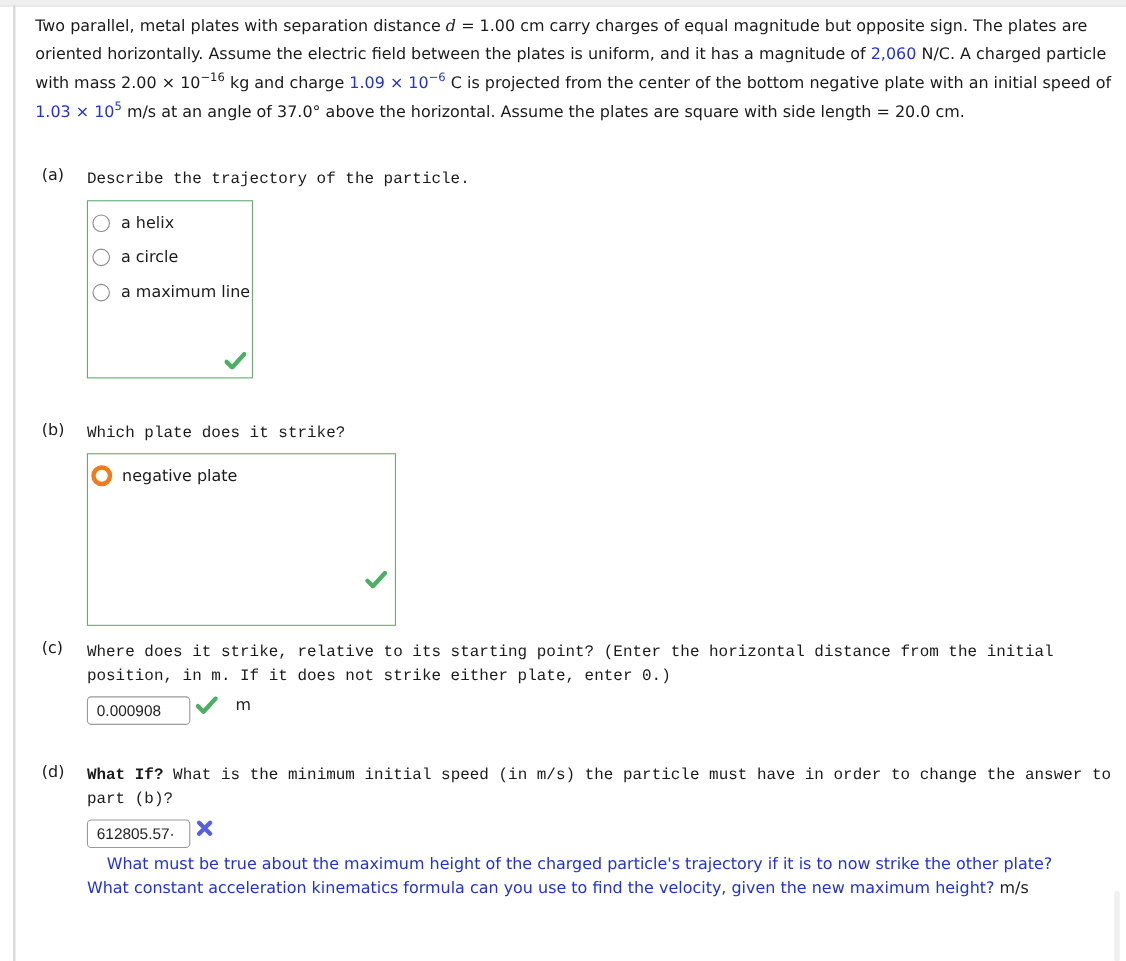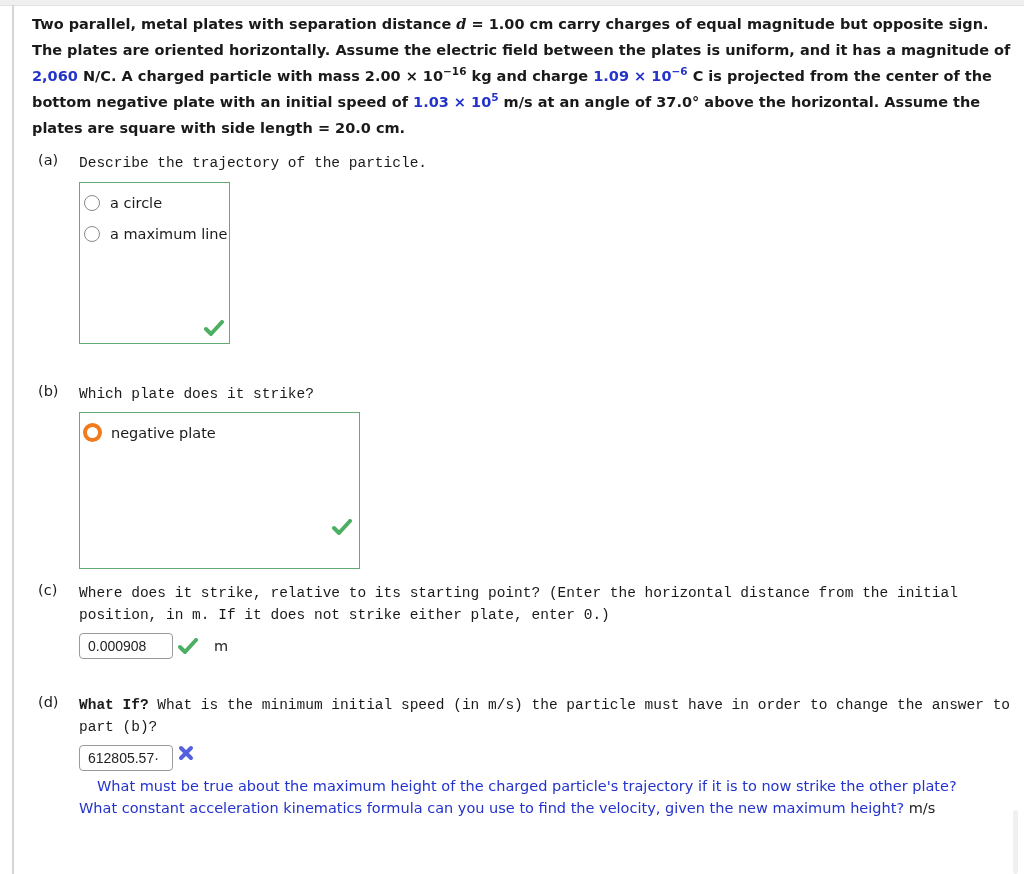--- a/index.html
+++ b/index.html
@@ -5,21 +5,21 @@
   html, body { margin: 0; padding: 0; }
   body {
     width: 1024px; height: 874px; overflow: hidden; background: #ffffff;
     font-family: "DejaVu Sans", "Liberation Sans", sans-serif;
     color: #1a1a1a; font-size: 14.5px; position: relative;
   }
   .top-strip { position: absolute; left: 0; top: 0; width: 1024px; height: 5px; background: #efefef; border-bottom: 1px solid #e2e2e2; }
   .left-rule { position: absolute; left: 12px; top: 5px; width: 2px; height: 869px; background: #d6d6d6; }
   .right-scroll { position: absolute; left: 1013px; top: 810px; width: 5px; height: 64px; background: #f0f0f0; border-radius: 2px; }
   .content { position: absolute; left: 32px; top: 11px; width: 985px; }
-  .problem { line-height: 26px; margin: 0; font-weight: bold; }
+  .problem { line-height: 26px; margin: 0; }
   .problem .blue { color: #2333cc; }
   .problem sup { font-size: 10.5px; vertical-align: 6px; line-height: 0; }
   .problem i { font-family: "DejaVu Serif", serif; }
   .part { position: absolute; left: 0; width: 985px; }
   .part-label { position: absolute; left: 6px; top: 0; }
   .part-body { position: absolute; left: 47px; top: 0; width: 935px; line-height: 22px; font-family: Liberation Mono, monospace; }
   .choices {
     position: absolute; border: 1px solid #66aa77; box-sizing: border-box;
   }
   .choice { display: flex; align-items: center; height: 31.5px; }
@@ -48,20 +48,24 @@
 <div class="content">
 
   <p class="problem"><span>Two parallel, metal plates with separation distance </span><i>d</i><span> = 1.00 cm carry charges of equal magnitude but opposite sign. The plates are oriented horizontally. Assume the electric field between the plates is uniform, and it has a magnitude of </span><span class="blue">2,060</span><span> N/C. A charged particle with mass 2.00 × 10</span><sup>−16</sup><span> kg and charge </span><span class="blue"><span>1.09 × 10</span><sup>−6</sup></span><span> C is projected from the center of the bottom negative plate with an initial speed of </span><span class="blue"><span>1.03 × 10</span><sup>5</sup></span><span> m/s at an angle of 37.0° above the horizontal. Assume the plates are square with side length = 20.0 cm.</span></p>
 
   <div class="part" style="top:141px;">
     <span class="part-label">(a)</span>
     <span class="part-body">Describe the trajectory of the particle.</span>
     <div class="choices" style="left:47px; top:30px; width:151px; height:162px; padding-top:4px;">
       <div class="choice">
           <span class="radio"></span>
+          <span>a helix</span>
+        </div>
+      <div class="choice">
+          <span class="radio"></span>
           <span>a circle</span>
         </div>
       <div class="choice">
           <span class="radio"></span>
           <span>a maximum line</span>
         </div>
       <svg class="check" style="left:124px; top:137px;" viewBox="0 0 20 16">
           <path d="M2 9 L7 14 L18 2" stroke="#4caf62" stroke-width="4" fill="none" stroke-linecap="round" stroke-linejoin="round"></path>
         </svg>
     </div>
@@ -77,21 +81,21 @@
         </div>
       <svg class="check" style="left:252px; top:106px;" viewBox="0 0 20 16">
           <path d="M2 9 L7 14 L18 2" stroke="#4caf62" stroke-width="4" fill="none" stroke-linecap="round" stroke-linejoin="round"></path>
         </svg>
     </div>
   </div>
 
   <div class="part" style="top:571px;">
     <span class="part-label">(c)</span>
     <span class="part-body">Where does it strike, relative to its starting point? (Enter the horizontal distance from the initial position, in m. If it does not strike either plate, enter 0.)</span>
-    <div style="position:absolute; left:47px; top:51px; display:flex; align-items:center;">
+    <div style="position:absolute; left:47px; top:51px; display:flex; ">
       <span class="answer-input" style="width:94px;">0.000908</span>
       <svg style="margin-left:5px; width:20px; height:16px;" viewBox="0 0 20 16">
           <path d="M2 9 L7 14 L18 2" stroke="#4caf62" stroke-width="4" fill="none" stroke-linecap="round" stroke-linejoin="round"></path>
         </svg>
       <span class="unit" style="margin-left:16px;">m</span>
     </div>
   </div>
 
   <div class="part" style="top:683px;">
     <span class="part-label">(d)</span>

